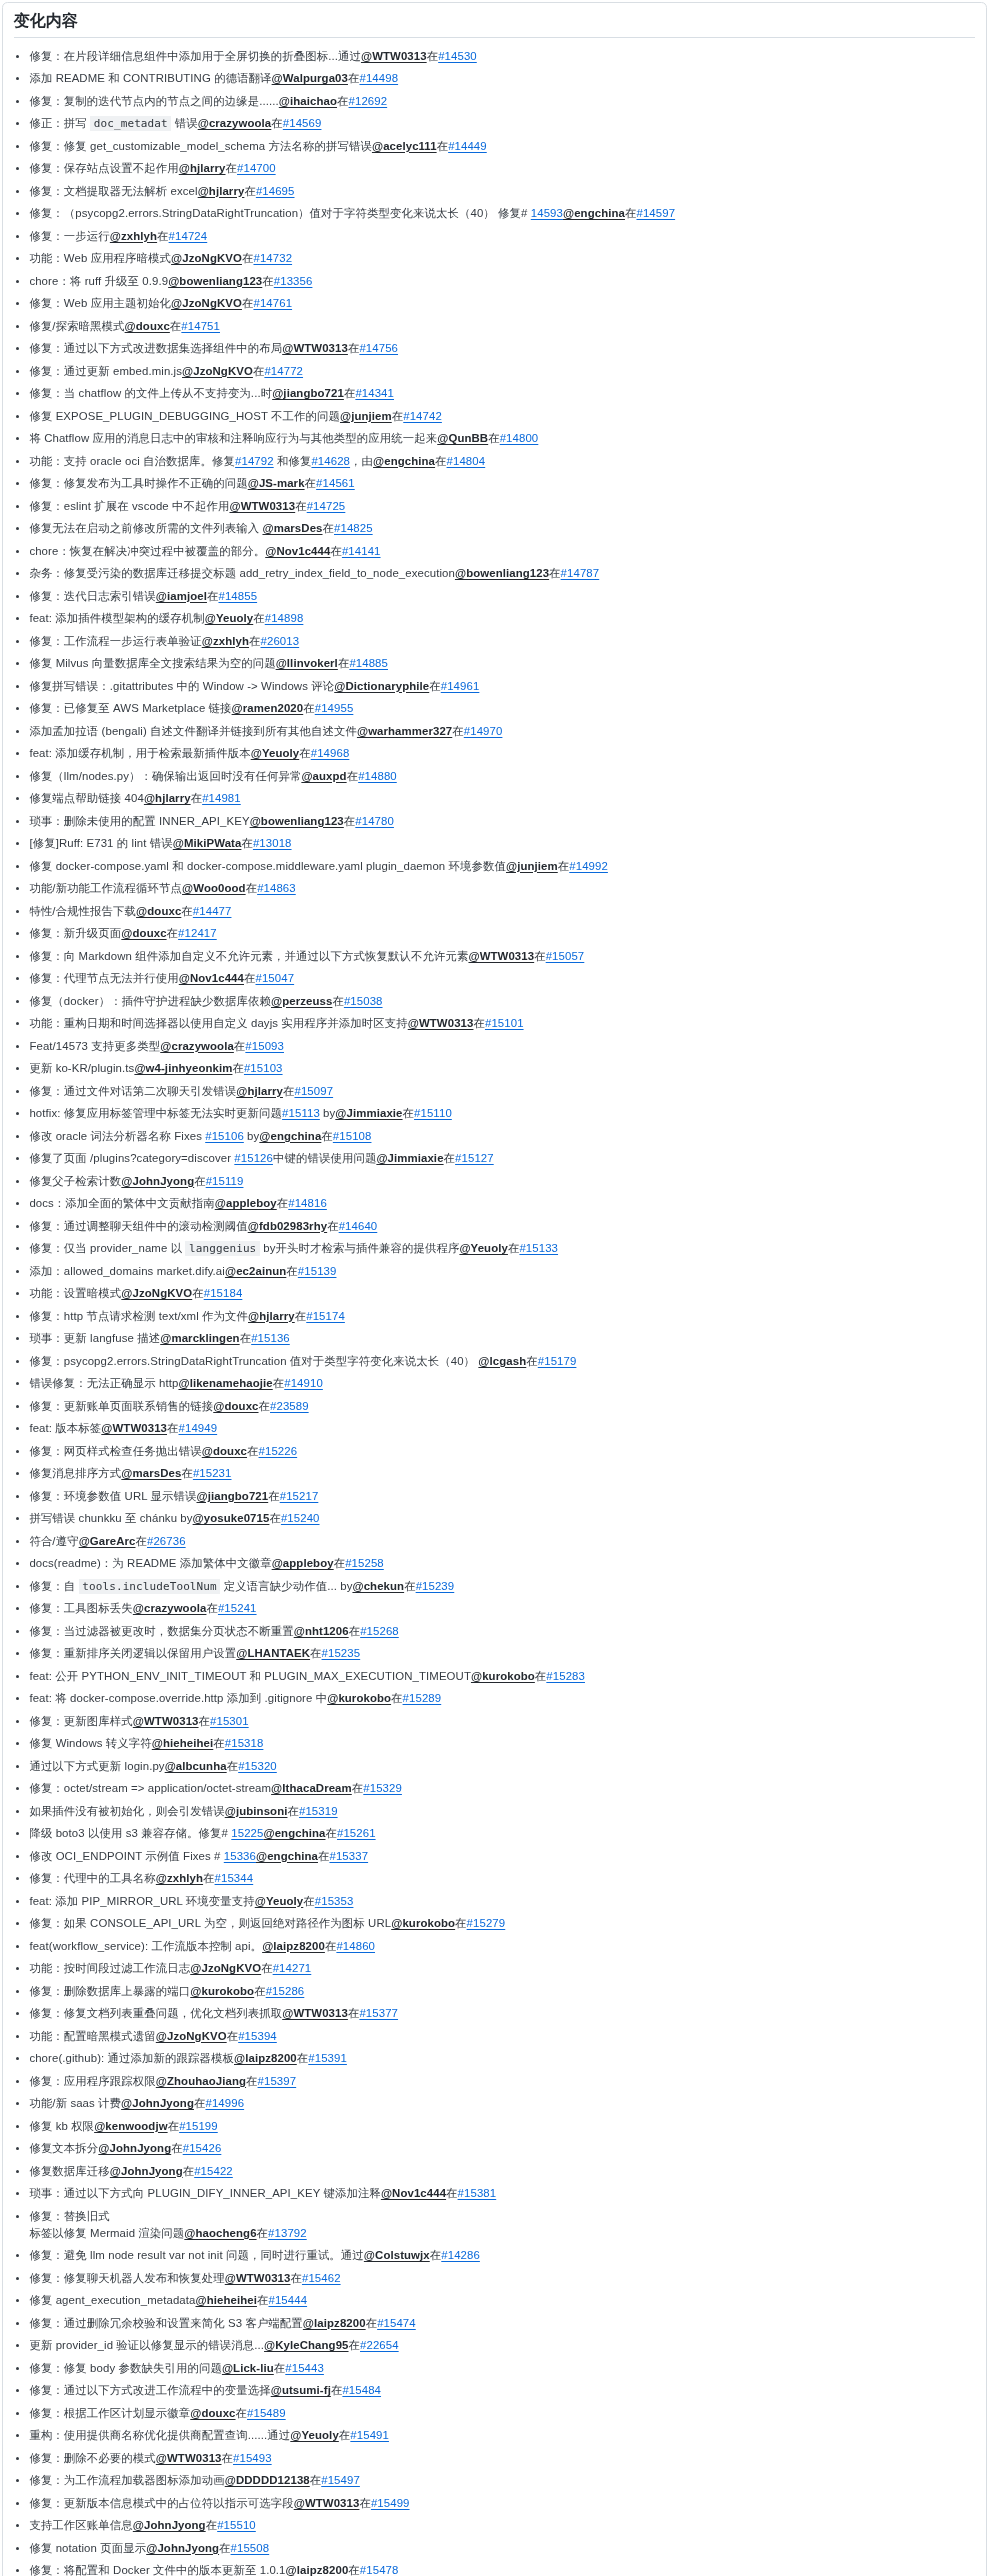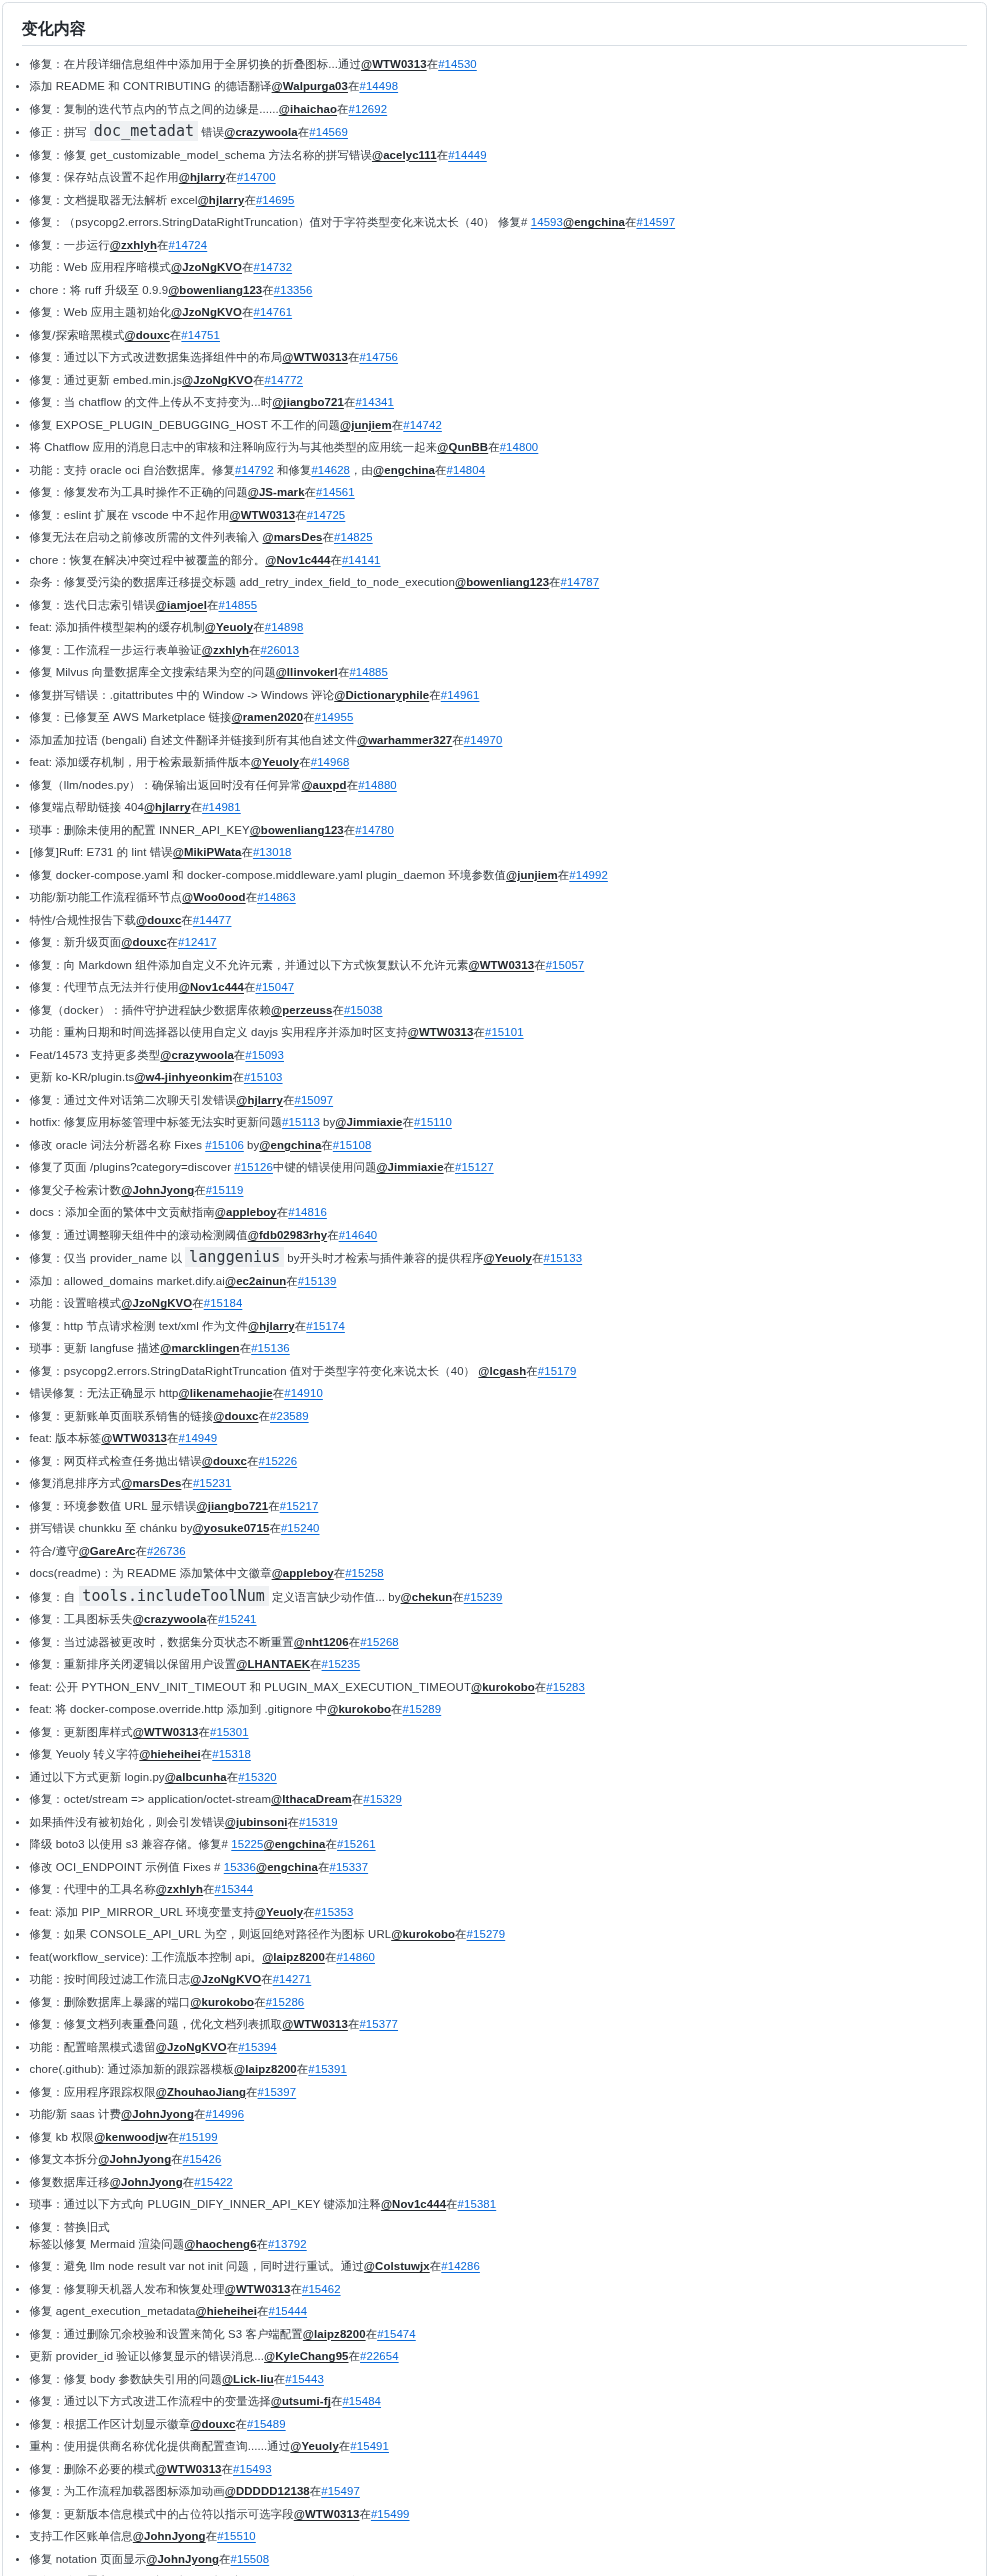--- a/index.html
+++ b/index.html
@@ -13,21 +13,21 @@
   .release-body {
     margin: 1.8px 1.8px;
     width: 985px;
     min-height: 2571px;
     border: 0.9px solid #d9dee3;
     border-radius: 5.5px;
     background: #ffffff;
     padding: 7.3px 11px 22px 11px;
   }
   .changes-title {
-    margin: 8px;
+    margin: 0;
     font-size: 16px;
     font-weight: 700;
     color: #24292f;
     line-height: 21px;
     padding-bottom: 6.4px;
     border-bottom: 0.9px solid #d8dee4;
   }
   ul.changes-list {
     margin: 9.2px 0 0 0;
     padding-left: 15.6px;
@@ -50,21 +50,21 @@
   }
   a.issue-link {
     color: #0969da;
     font-weight: 400;
     text-decoration: underline;
     text-underline-offset: 1.8px;
     cursor: pointer;
   }
   code.inline-code {
     font-family: "DejaVu Sans Mono", "Liberation Mono", monospace;
-    font-size: 15px;
+    font-size: 11px;
     background: #eff1f3;
     border-radius: 0;
     padding: 0.9px 3.7px;
     color: #30363d;
   }
 </style>
 </head>
 <body>
 
 <div class="release-body">
@@ -138,21 +138,21 @@
       <li><span class="seg-text">拼写错误 chunkku 至 chánku by</span><a class="user-link">@yosuke0715</a><span class="seg-text">在</span><a class="issue-link">#15240</a></li>
       <li><span class="seg-text">符合/遵守</span><a class="user-link">@GareArc</a><span class="seg-text">在</span><a class="issue-link">#26736</a></li>
       <li><span class="seg-text">docs(readme)：为 README 添加繁体中文徽章</span><a class="user-link">@appleboy</a><span class="seg-text">在</span><a class="issue-link">#15258</a></li>
       <li><span class="seg-text">修复：自 </span><code class="inline-code">tools.includeToolNum</code><span class="seg-text"> 定义语言缺少动作值... by</span><a class="user-link">@chekun</a><span class="seg-text">在</span><a class="issue-link">#15239</a></li>
       <li><span class="seg-text">修复：工具图标丢失</span><a class="user-link">@crazywoola</a><span class="seg-text">在</span><a class="issue-link">#15241</a></li>
       <li><span class="seg-text">修复：当过滤器被更改时，数据集分页状态不断重置</span><a class="user-link">@nht1206</a><span class="seg-text">在</span><a class="issue-link">#15268</a></li>
       <li><span class="seg-text">修复：重新排序关闭逻辑以保留用户设置</span><a class="user-link">@LHANTAEK</a><span class="seg-text">在</span><a class="issue-link">#15235</a></li>
       <li><span class="seg-text">feat: 公开 PYTHON_ENV_INIT_TIMEOUT 和 PLUGIN_MAX_EXECUTION_TIMEOUT</span><a class="user-link">@kurokobo</a><span class="seg-text">在</span><a class="issue-link">#15283</a></li>
       <li><span class="seg-text">feat: 将 docker-compose.override.http 添加到 .gitignore 中</span><a class="user-link">@kurokobo</a><span class="seg-text">在</span><a class="issue-link">#15289</a></li>
       <li><span class="seg-text">修复：更新图库样式</span><a class="user-link">@WTW0313</a><span class="seg-text">在</span><a class="issue-link">#15301</a></li>
-      <li><span class="seg-text">修复 Yeuoly 转义字符</span><a class="user-link">@hieheihei</a><span class="seg-text">在</span><a class="issue-link">#15318</a></li>
+      <li><span class="seg-text">修复 Windows 转义字符</span><a class="user-link">@hieheihei</a><span class="seg-text">在</span><a class="issue-link">#15318</a></li>
       <li><span class="seg-text">通过以下方式更新 login.py</span><a class="user-link">@albcunha</a><span class="seg-text">在</span><a class="issue-link">#15320</a></li>
       <li><span class="seg-text">修复：octet/stream =&gt; application/octet-stream</span><a class="user-link">@IthacaDream</a><span class="seg-text">在</span><a class="issue-link">#15329</a></li>
       <li><span class="seg-text">如果插件没有被初始化，则会引发错误</span><a class="user-link">@jubinsoni</a><span class="seg-text">在</span><a class="issue-link">#15319</a></li>
       <li><span class="seg-text">降级 boto3 以使用 s3 兼容存储。修复# </span><a class="issue-link">15225</a><a class="user-link">@engchina</a><span class="seg-text">在</span><a class="issue-link">#15261</a></li>
       <li><span class="seg-text">修改 OCI_ENDPOINT 示例值 Fixes # </span><a class="issue-link">15336</a><a class="user-link">@engchina</a><span class="seg-text">在</span><a class="issue-link">#15337</a></li>
       <li><span class="seg-text">修复：代理中的工具名称</span><a class="user-link">@zxhlyh</a><span class="seg-text">在</span><a class="issue-link">#15344</a></li>
       <li><span class="seg-text">feat: 添加 PIP_MIRROR_URL 环境变量支持</span><a class="user-link">@Yeuoly</a><span class="seg-text">在</span><a class="issue-link">#15353</a></li>
       <li><span class="seg-text">修复：如果 CONSOLE_API_URL 为空，则返回绝对路径作为图标 URL</span><a class="user-link">@kurokobo</a><span class="seg-text">在</span><a class="issue-link">#15279</a></li>
       <li><span class="seg-text">feat(workflow_service): 工作流版本控制 api。</span><a class="user-link">@laipz8200</a><span class="seg-text">在</span><a class="issue-link">#14860</a></li>
       <li><span class="seg-text">功能：按时间段过滤工作流日志</span><a class="user-link">@JzoNgKVO</a><span class="seg-text">在</span><a class="issue-link">#14271</a></li>

